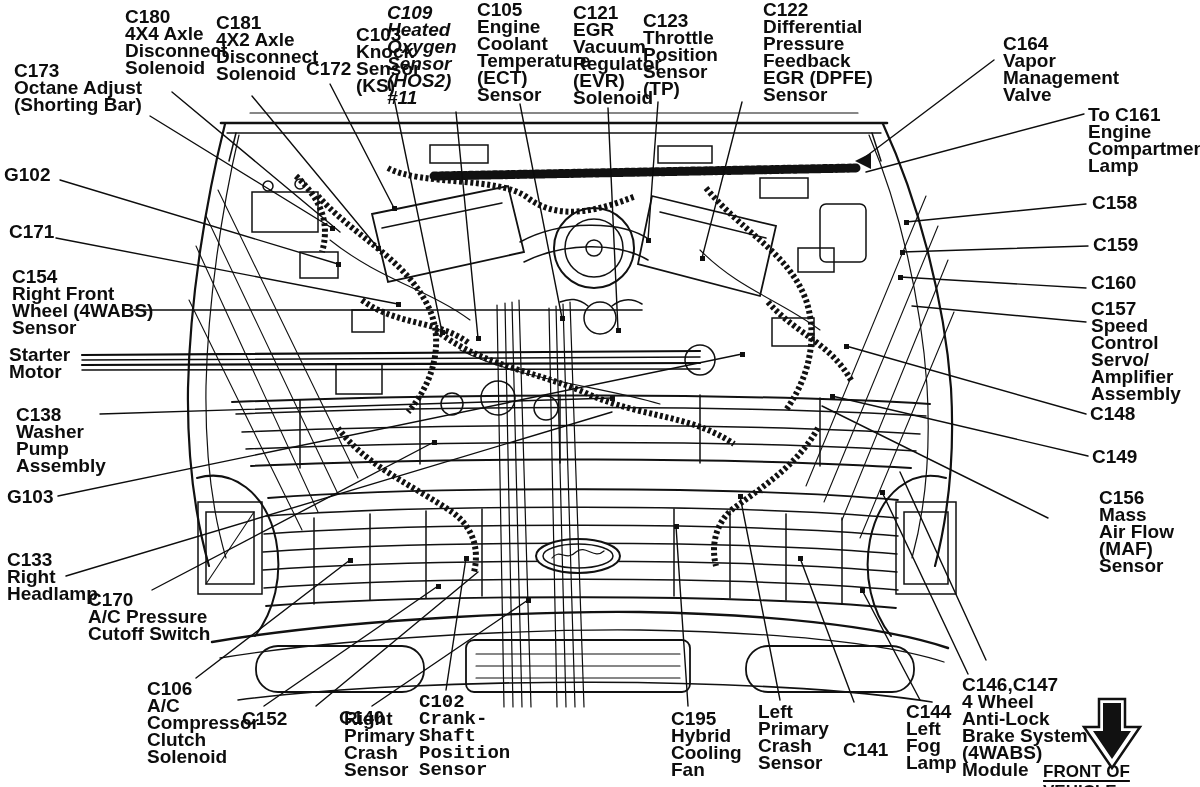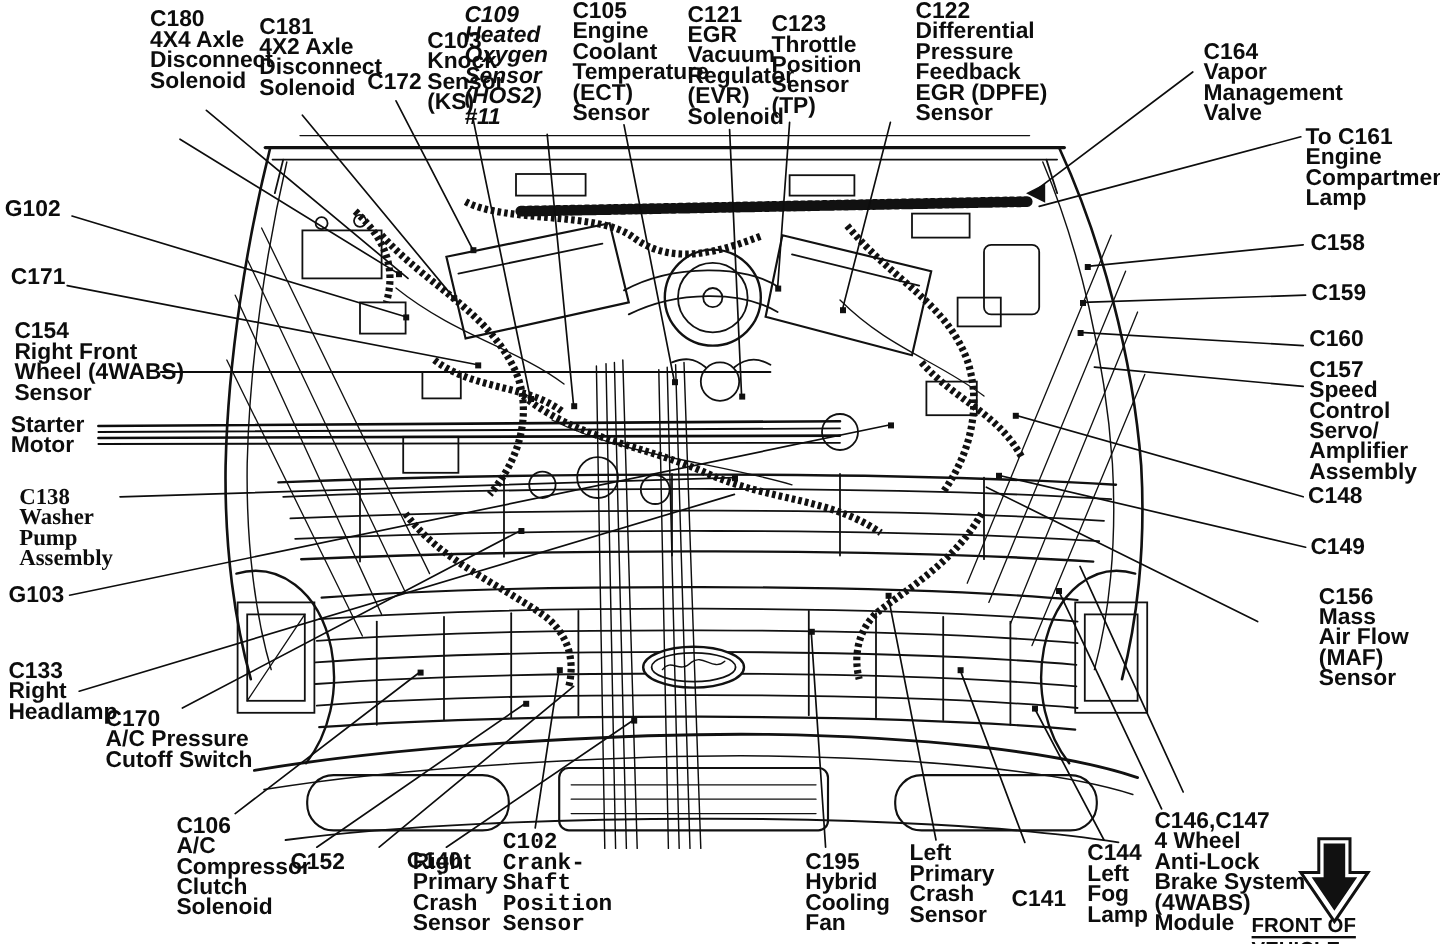--- a/index.html
+++ b/index.html
@@ -212,20 +212,23 @@
       <line x1="584" y1="707" x2="570" y2="302" stroke="#0d0d0d" stroke-width="1.2" stroke-linecap="round"></line>
       <line x1="688" y1="706" x2="676" y2="526" stroke="#0d0d0d" stroke-width="1.4" stroke-linecap="round"></line>
       <line x1="780" y1="700" x2="740" y2="496" stroke="#0d0d0d" stroke-width="1.4" stroke-linecap="round"></line>
       <line x1="854" y1="702" x2="800" y2="558" stroke="#0d0d0d" stroke-width="1.4" stroke-linecap="round"></line>
       <line x1="920" y1="700" x2="862" y2="590" stroke="#0d0d0d" stroke-width="1.4" stroke-linecap="round"></line>
       <line x1="968" y1="674" x2="882" y2="492" stroke="#0d0d0d" stroke-width="1.4" stroke-linecap="round"></line>
       <line x1="986" y1="660" x2="900" y2="472" stroke="#0d0d0d" stroke-width="1.4" stroke-linecap="round"></line>
     </svg>
 
   <div class="layer" id="labels">
+      <div class="label" style="left: 14px; top: 62px;">C173
+Octane Adjust
+(Shorting Bar)</div>
       <div class="label" style="left: 125px; top: 8px;">C180
 4X4 Axle
 Disconnect
 Solenoid</div>
       <div class="label" style="left: 216px; top: 14px;">C181
 4X2 Axle
 Disconnect
 Solenoid</div>
       <div class="label" style="left: 306px; top: 60px;">C172</div>
       <div class="label" style="left: 356px; top: 26px;">C103
@@ -286,21 +289,21 @@
 (MAF)
 Sensor</div>
       <div class="label" style="left: 4px; top: 166px;">G102</div>
       <div class="label" style="left: 9px; top: 223px;">C171</div>
       <div class="label" style="left: 12px; top: 268px;">C154
 Right Front
 Wheel (4WABS)
 Sensor</div>
       <div class="label" style="left: 9px; top: 346px;">Starter
 Motor</div>
-      <div class="label" style="left: 16px; top: 406px; font-family: Liberation Serif, serif;">C138
+      <div class="label" style="left: 16px; top: 406px;">C138
 Washer
 Pump
 Assembly</div>
       <div class="label" style="left: 7px; top: 488px;">G103</div>
       <div class="label" style="left: 7px; top: 551px;">C133
 Right
 Headlamp</div>
       <div class="label" style="left: 88px; top: 591px;">C170
 A/C Pressure
 Cutoff Switch</div>

